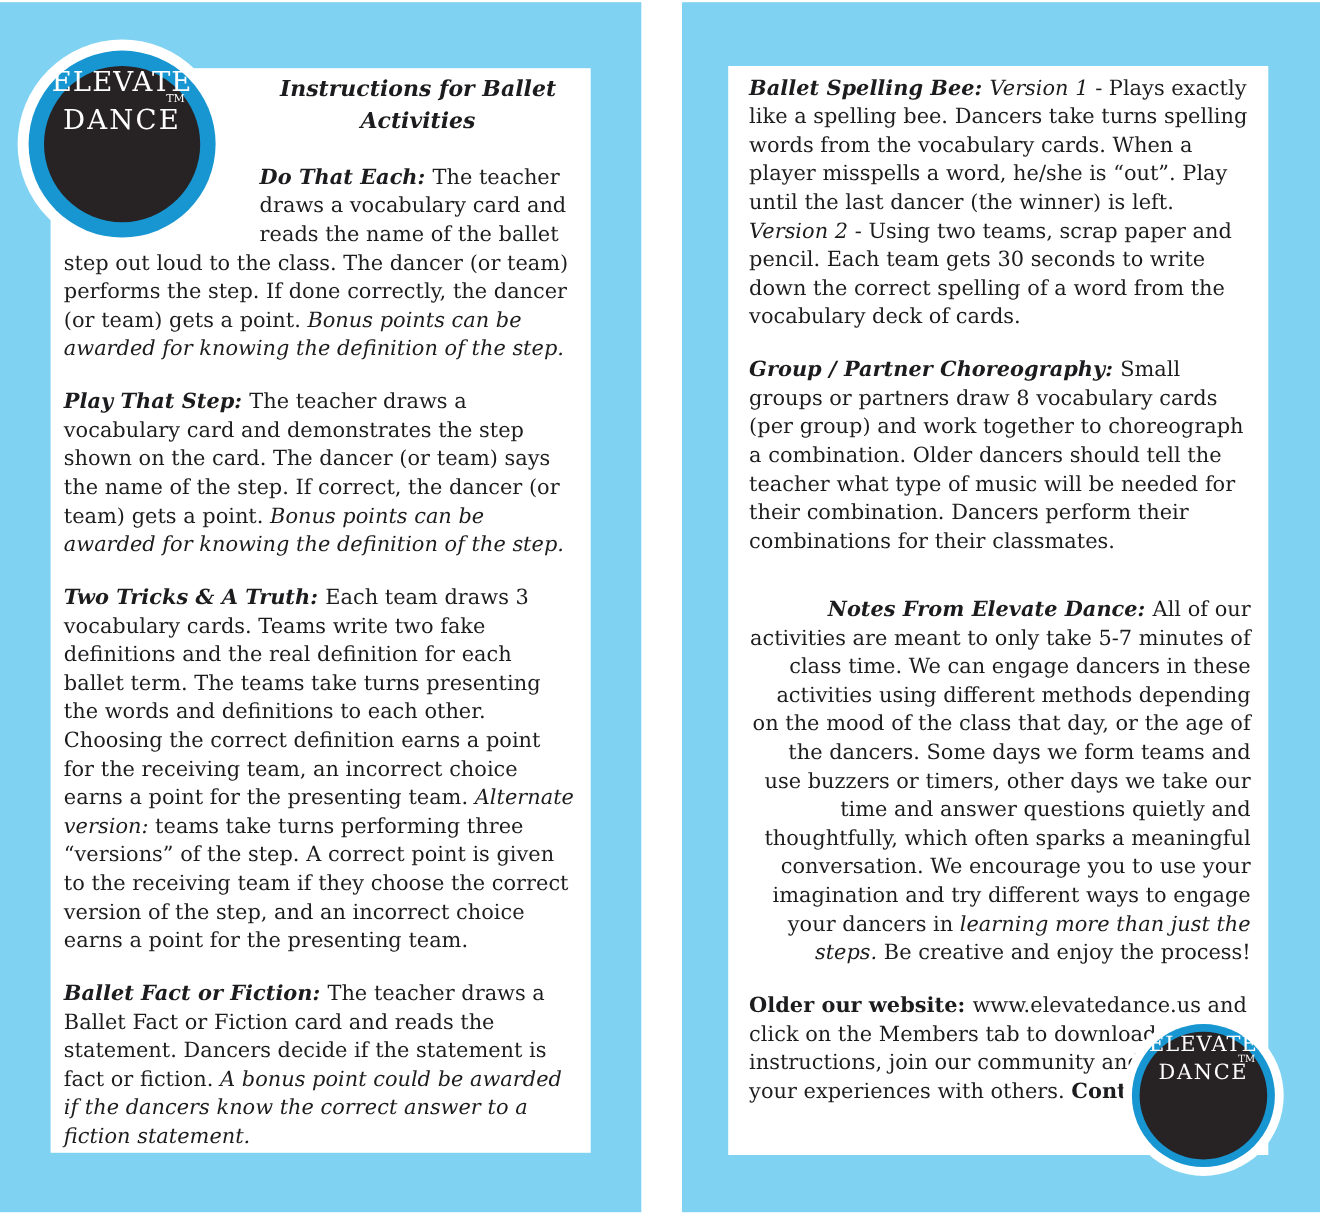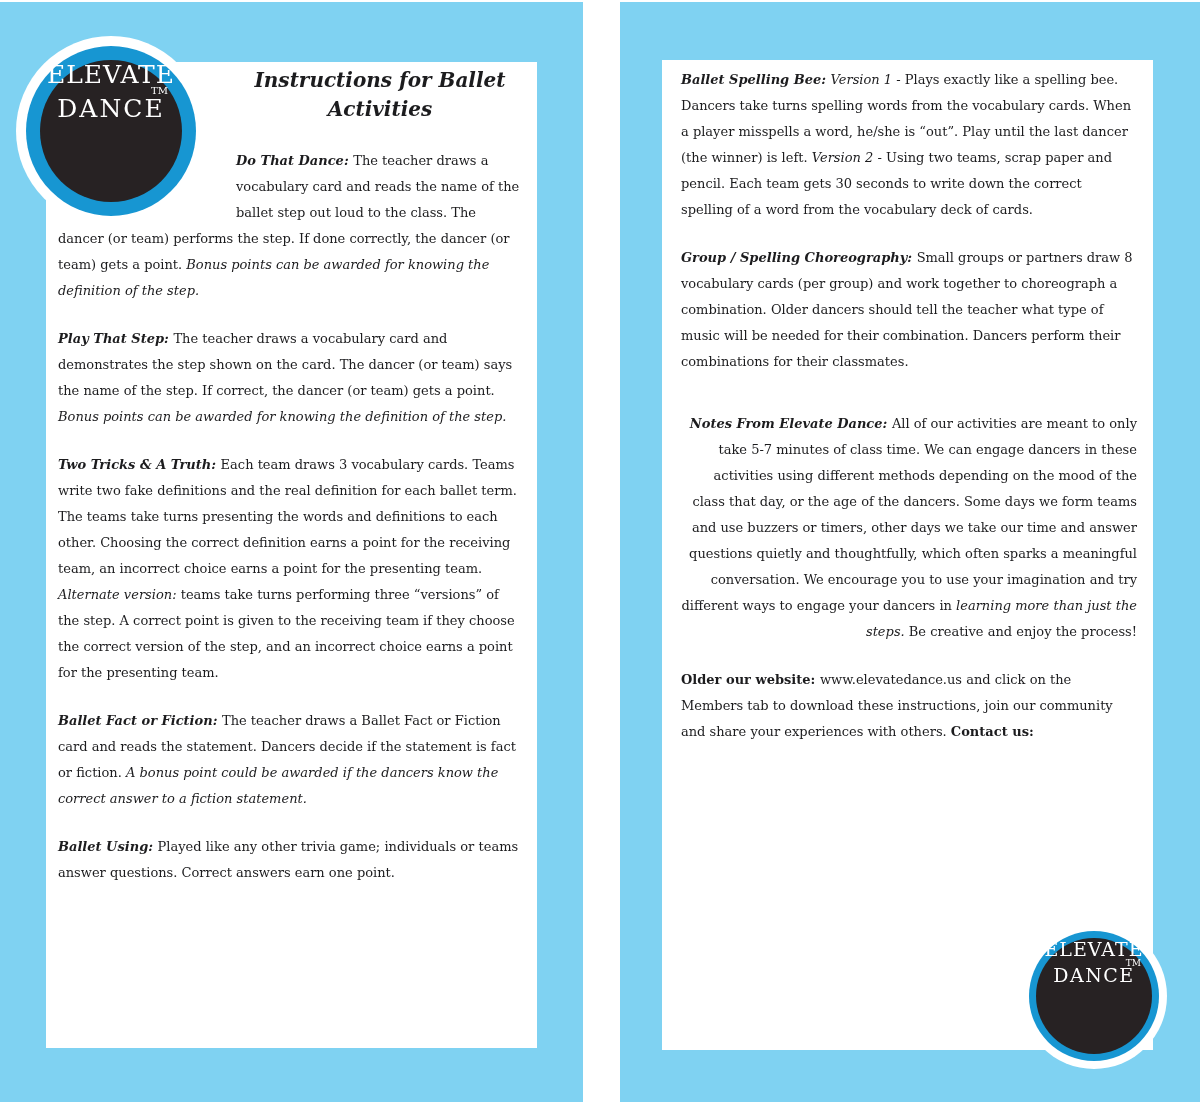--- a/index.html
+++ b/index.html
@@ -24,21 +24,21 @@
 
   .float-spacer{float:left;width:178px;height:155px;}
 
   .card-title{
     margin:0 0 24px 0;
     font-size:20px;line-height:29px;
     font-weight:bold;font-style:italic;
     text-align:center;
   }
 
-  .para{margin:0 0 22px 0;font-size:13px;line-height:26px;}
+  .para{margin:0 0 22px 0;font-size:19px;line-height:26px;}
   .para.gap-lg{margin-top:36px;text-align:right;}
   .run-bi{font-weight:bold;font-style:italic;}
   .run-i{font-style:italic;}
   .run-b{font-weight:bold;}
 
   
   .logo{position:absolute;z-index:5;}
   .logo .ring-white{position:absolute;inset:0;border-radius:50%;background:#ffffff;}
   .logo .ring-blue{position:absolute;border-radius:50%;background:var(--ring-blue);}
   .logo .disc{
@@ -66,34 +66,34 @@
 </head>
 <body>
 
 <div class="canvas">
 
   <div class="page page-left">
     <div class="card card-left">
       <div class="float-spacer"></div>
       <h1 class="card-title">Instructions for Ballet Activities</h1>
       <div>
-          <p class="para"><span class="run-bi">Do That Dance: </span><span>The teacher draws a vocabulary card and reads the name of the ballet step out loud to the class. The dancer (or team) performs the step. If done correctly, the dancer (or team) gets a point. </span><span class="run-i">Bonus points can be awarded for knowing the definition of the step.</span></p>
+          <p class="para"><span class="run-bi">Do That Each: </span><span>The teacher draws a vocabulary card and reads the name of the ballet step out loud to the class. The dancer (or team) performs the step. If done correctly, the dancer (or team) gets a point. </span><span class="run-i">Bonus points can be awarded for knowing the definition of the step.</span></p>
           <p class="para"><span class="run-bi">Play That Step: </span><span>The teacher draws a vocabulary card and demonstrates the step shown on the card. The dancer (or team) says the name of the step. If correct, the dancer (or team) gets a point. </span><span class="run-i">Bonus points can be awarded for knowing the definition of the step.</span></p>
           <p class="para"><span class="run-bi">Two Tricks &amp; A Truth: </span><span>Each team draws 3 vocabulary cards. Teams write two fake definitions and the real definition for each ballet term. The teams take turns presenting the words and definitions to each other. Choosing the correct definition earns a point for the receiving team, an incorrect choice earns a point for the presenting team. </span><span class="run-i">Alternate version: </span><span>teams take turns performing three “versions” of the step. A correct point is given to the receiving team if they choose the correct version of the step, and an incorrect choice earns a point for the presenting team.</span></p>
           <p class="para"><span class="run-bi">Ballet Fact or Fiction: </span><span>The teacher draws a Ballet Fact or Fiction card and reads the statement. Dancers decide if the statement is fact or fiction. </span><span class="run-i">A bonus point could be awarded if the dancers know the correct answer to a fiction statement.</span></p>
           <p class="para"><span class="run-bi">Ballet Using: </span><span>Played like any other trivia game; individuals or teams answer questions. Correct answers earn one point.</span></p>
         </div>
     </div>
   </div>
 
   <div class="page page-right">
     <div class="card card-right">
       <div>
           <p class="para"><span class="run-bi">Ballet Spelling Bee: </span><span class="run-i">Version 1</span><span> - Plays exactly like a spelling bee. Dancers take turns spelling words from the vocabulary cards. When a player misspells a word, he/she is “out”. Play until the last dancer (the winner) is left. </span><span class="run-i">Version 2</span><span> - Using two teams, scrap paper and pencil. Each team gets 30 seconds to write down the correct spelling of a word from the vocabulary deck of cards.</span></p>
-          <p class="para"><span class="run-bi">Group / Spelling Choreography: </span><span>Small groups or partners draw 8 vocabulary cards (per group) and work together to choreograph a combination. Older dancers should tell the teacher what type of music will be needed for their combination. Dancers perform their combinations for their classmates.</span></p>
+          <p class="para"><span class="run-bi">Group / Partner Choreography: </span><span>Small groups or partners draw 8 vocabulary cards (per group) and work together to choreograph a combination. Older dancers should tell the teacher what type of music will be needed for their combination. Dancers perform their combinations for their classmates.</span></p>
           <p class="para gap-lg"><span class="run-bi">Notes From Elevate Dance: </span><span>All of our activities are meant to only take 5-7 minutes of class time. We can engage dancers in these activities using different methods depending on the mood of the class that day, or the age of the dancers. Some days we form teams and use buzzers or timers, other days we take our time and answer questions quietly and thoughtfully, which often sparks a meaningful conversation. We encourage you to use your imagination and try different ways to engage your dancers in </span><span class="run-i">learning more than just the steps.</span><span> Be creative and enjoy the process!</span></p>
           <p class="para"><span class="run-b">Older our website: </span><span>www.elevatedance.us and click on the Members tab to download these instructions, join our community and share your experiences with others. </span><span class="run-b">Contact us: </span></p>
         </div>
     </div>
 
     <div class="logo logo-bottom">
       <div class="ring-white"></div>
       <div class="ring-blue"></div>
       <div class="disc">
         <span class="tm">TM</span>

